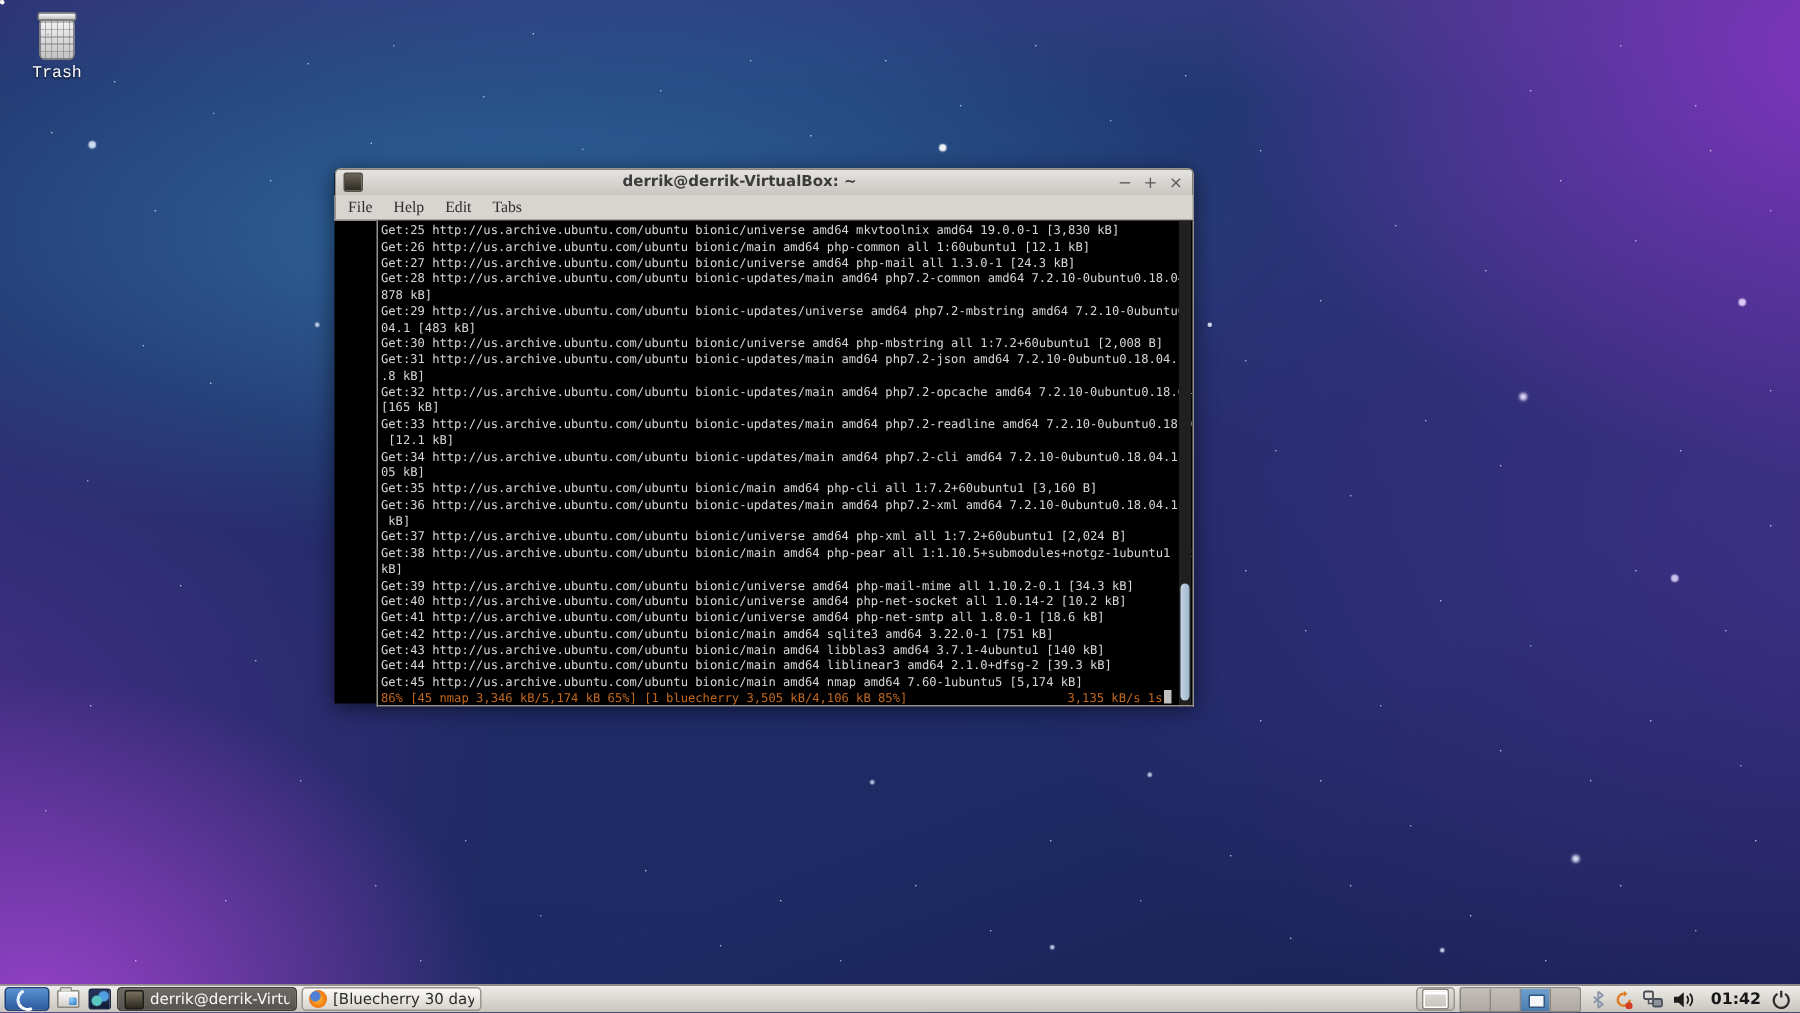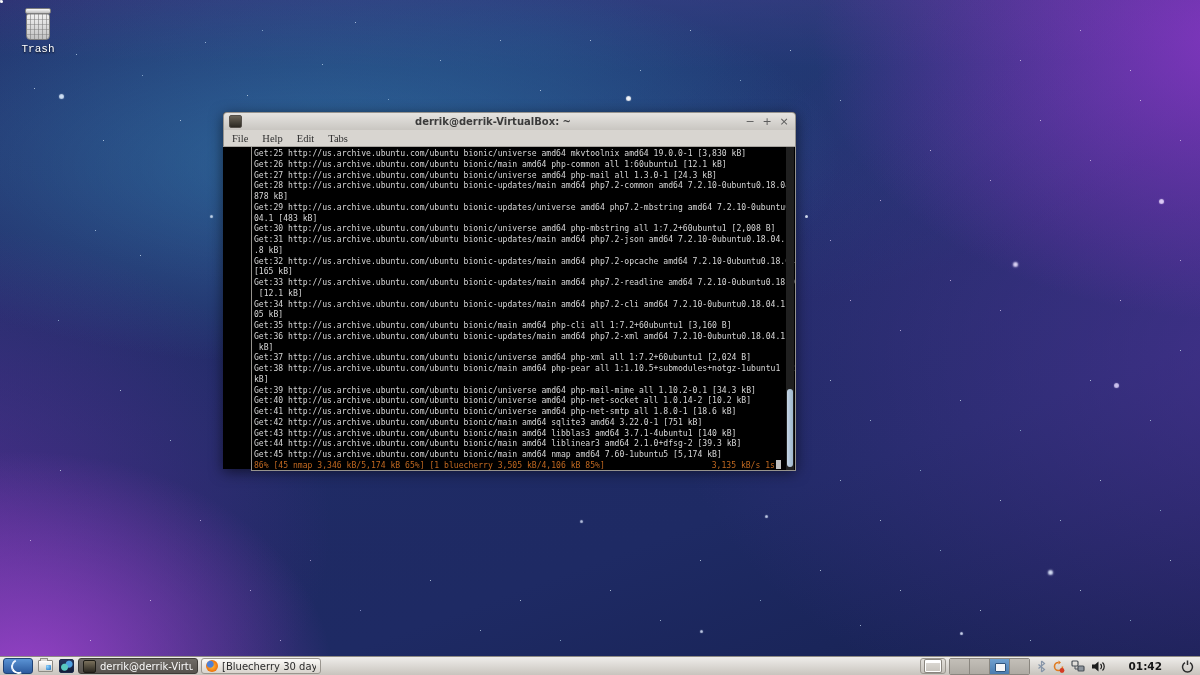--- a/index.html
+++ b/index.html
@@ -129,21 +129,21 @@
     box-shadow:inset 0 2px 0 #fff, 0 0 0 1px #8a867f;}
   .pager{display:flex;height:15px;border:1px solid #8a867f;border-radius:2px;overflow:hidden;}
   .ws{width:19px;height:100%;background:linear-gradient(#c3bfb8,#aeaaa3);border-right:1px solid #8a867f;
     position:relative;}
   .ws:last-child{border-right:none;}
   .ws.active{background:linear-gradient(#6fa0cf,#4a7cb0);}
   .ws.active:after{content:"";position:absolute;left:5px;top:4px;width:9px;height:7px;background:#f4f6f8;
     border:1px solid #31567e;border-radius:1px;}
   .tray{display:flex;align-items:center;gap:6px;margin:0 4px;}
   .tray svg{display:block;}
-  .clock{font-size:10.5px;font-weight:bold;color:#161616;margin:0 16px;white-space:nowrap;}
+  .clock{font-size:10.5px;font-weight:bold;color:#161616;margin:0 4px;white-space:nowrap;}
 </style>
 </head>
 <body>
 
 <div class="desktop">
   <div class="stars-small"></div>
   <div class="stars-big"></div>
 </div>
 
 <div class="trash">

